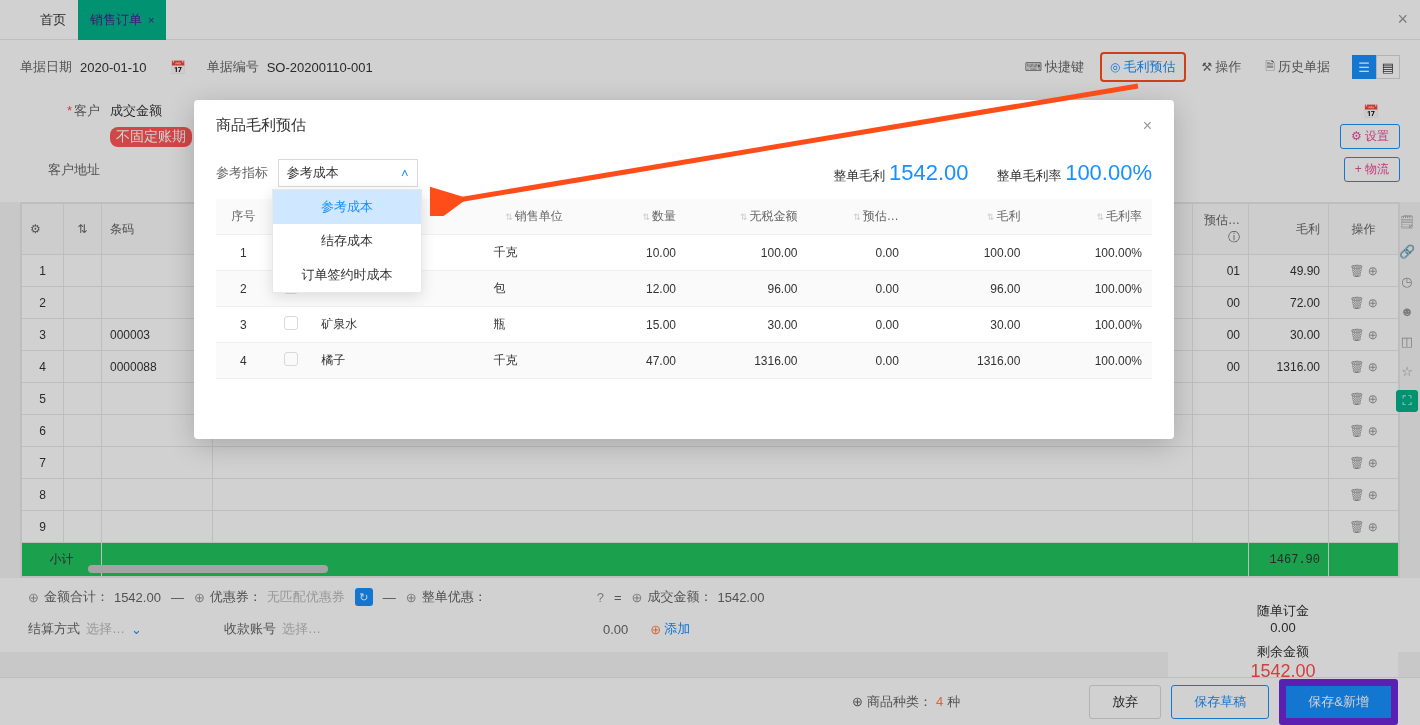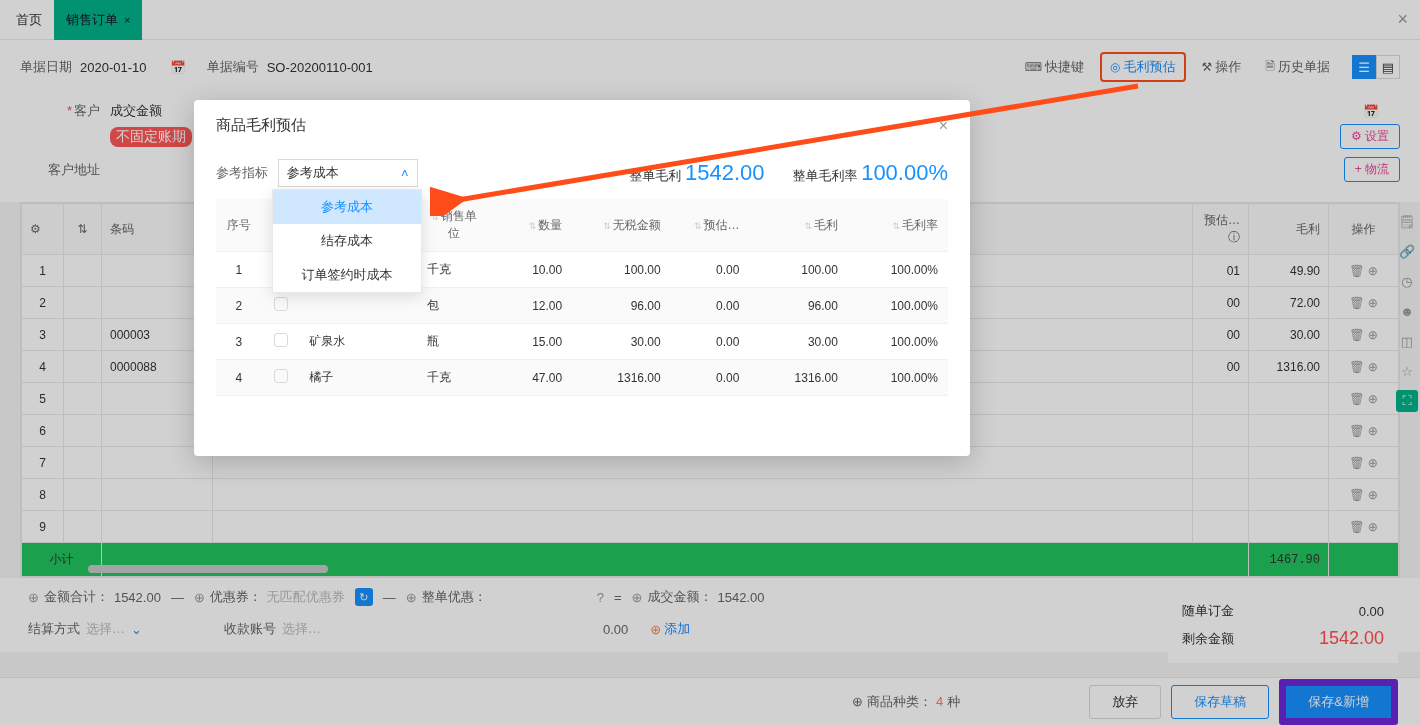--- a/index.html
+++ b/index.html
@@ -1,21 +1,21 @@
 <!DOCTYPE html>
 <html><head>
 <meta charset="utf-8">
 <style>
 * { margin: 0; padding: 0; box-sizing: border-box; }
 body { font-family: -apple-system, "PingFang SC", "Microsoft YaHei", sans-serif; font-size: 13px; color: #333; background: #f5f5f5; width: 1420px; height: 725px; overflow: hidden; position: relative; }
 
 
-.top-tabs { display: flex; align-items: center; height: 40px; padding: 0 4px; background: #fff; border-bottom: 1px solid #e8e8e8; position: relative; }
+.top-tabs { display: flex; align-items: center; height: 40px; padding: 0 28px; background: #fff; border-bottom: 1px solid #e8e8e8; position: relative; }
 .top-tab { padding: 0 12px; height: 40px; display: flex; align-items: center; cursor: pointer; }
-.top-tab.active { background: #00b38a; color: #0f172a; }
+.top-tab.active { background: #00b38a; color: #4c1d95; }
 .top-tab .close { margin-left: 6px; font-size: 11px; }
 .top-close { position: absolute; right: 12px; font-size: 18px; color: #999; cursor: pointer; }
 
 
 .doc-header { display: flex; align-items: center; padding: 12px 20px; background: #fff; }
 .doc-header .label { color: #666; margin-right: 8px; }
 .doc-header .value { margin-right: 24px; }
 .calendar-icon { color: #1890ff; margin-right: 20px; }
 .header-actions { margin-left: auto; display: flex; align-items: center; gap: 8px; }
 .header-action { color: #666; padding: 4px 8px; cursor: pointer; display: flex; align-items: center; gap: 3px; }
@@ -53,35 +53,35 @@
 .add-link { color: #1890ff; display: flex; align-items: center; gap: 3px; }
 .add-link .plus { color: #ff7f50; }
 
 .settle-row { display: flex; align-items: center; padding: 4px 28px 14px; background: #fff; gap: 22px; }
 .settle-item { display: flex; align-items: center; gap: 6px; color: #666; }
 .settle-item .placeholder { color: #bbb; }
 .chev-down { color: #1890ff; }
 
 
 .totals-panel { position: absolute; right: 22px; top: 588px; width: 230px; background: #fff; padding: 10px 14px; }
-.total-line { display: flex; justify-content: space-between; align-items: center; padding: 4px 0; }
+.total-line { display: flex; justify-content: space-between; align-items: center; padding: 4px 0; flex-direction: column; }
 .total-line .amt-red { color: #ff4d4f; font-size: 18px; font-weight: 500; }
 
 
 .footer { position: absolute; bottom: 0; left: 0; right: 0; height: 48px; display: flex; align-items: center; justify-content: flex-end; padding: 0 22px; gap: 10px; background: #fff; border-top: 1px solid #e8e8e8; }
 .footer .info { margin-right: auto; margin-left: 830px; color: #666; display:flex; align-items:center; gap:4px;}
 .footer .info .cnt { color: #ff7f50; }
 .btn { padding: 7px 22px; border-radius: 3px; cursor: pointer; font-size: 13px; }
 .btn-default { background: #fff; border: 1px solid #d9d9d9; color: #333; }
 .btn-outline { background: #fff; border: 1px solid #1890ff; color: #1890ff; }
 .btn-primary { background: #1890ff; border: 7px solid #6d28d9; color: #fff; }
 
 
 .modal-mask { position: absolute; inset: 0; background: rgba(0,0,0,0.18); }
-.modal { position: absolute; left: 194px; top: 100px; width: 776px; background: #fff; border-radius: 4px; box-shadow: 0 6px 28px rgba(0,0,0,.2); }
+.modal { position: absolute; left: 194px; top: 100px; width: 980px; background: #fff; border-radius: 4px; box-shadow: 0 6px 28px rgba(0,0,0,.2); }
 .modal-head { display: flex; align-items: center; padding: 16px 22px; }
 .modal-title { font-size: 15px; font-weight: 500; }
 .modal-close { margin-left: auto; color: #999; font-size: 16px; cursor: pointer; }
 .modal-body { padding: 8px 22px 60px; }
 
 .modal-top { display: flex; align-items: center; margin-bottom: 12px; text-align: center; }
 .select-wrap { position: relative; }
 .select-label { color: #666; margin-right: 6px; }
 .select-box { border: 1px solid #d9d9d9; padding: 4px 30px 4px 8px; min-width: 140px; display: inline-flex; align-items: center; position: relative; cursor: pointer; }
 .select-box .chev { position: absolute; right: 8px; color: #1890ff; }

